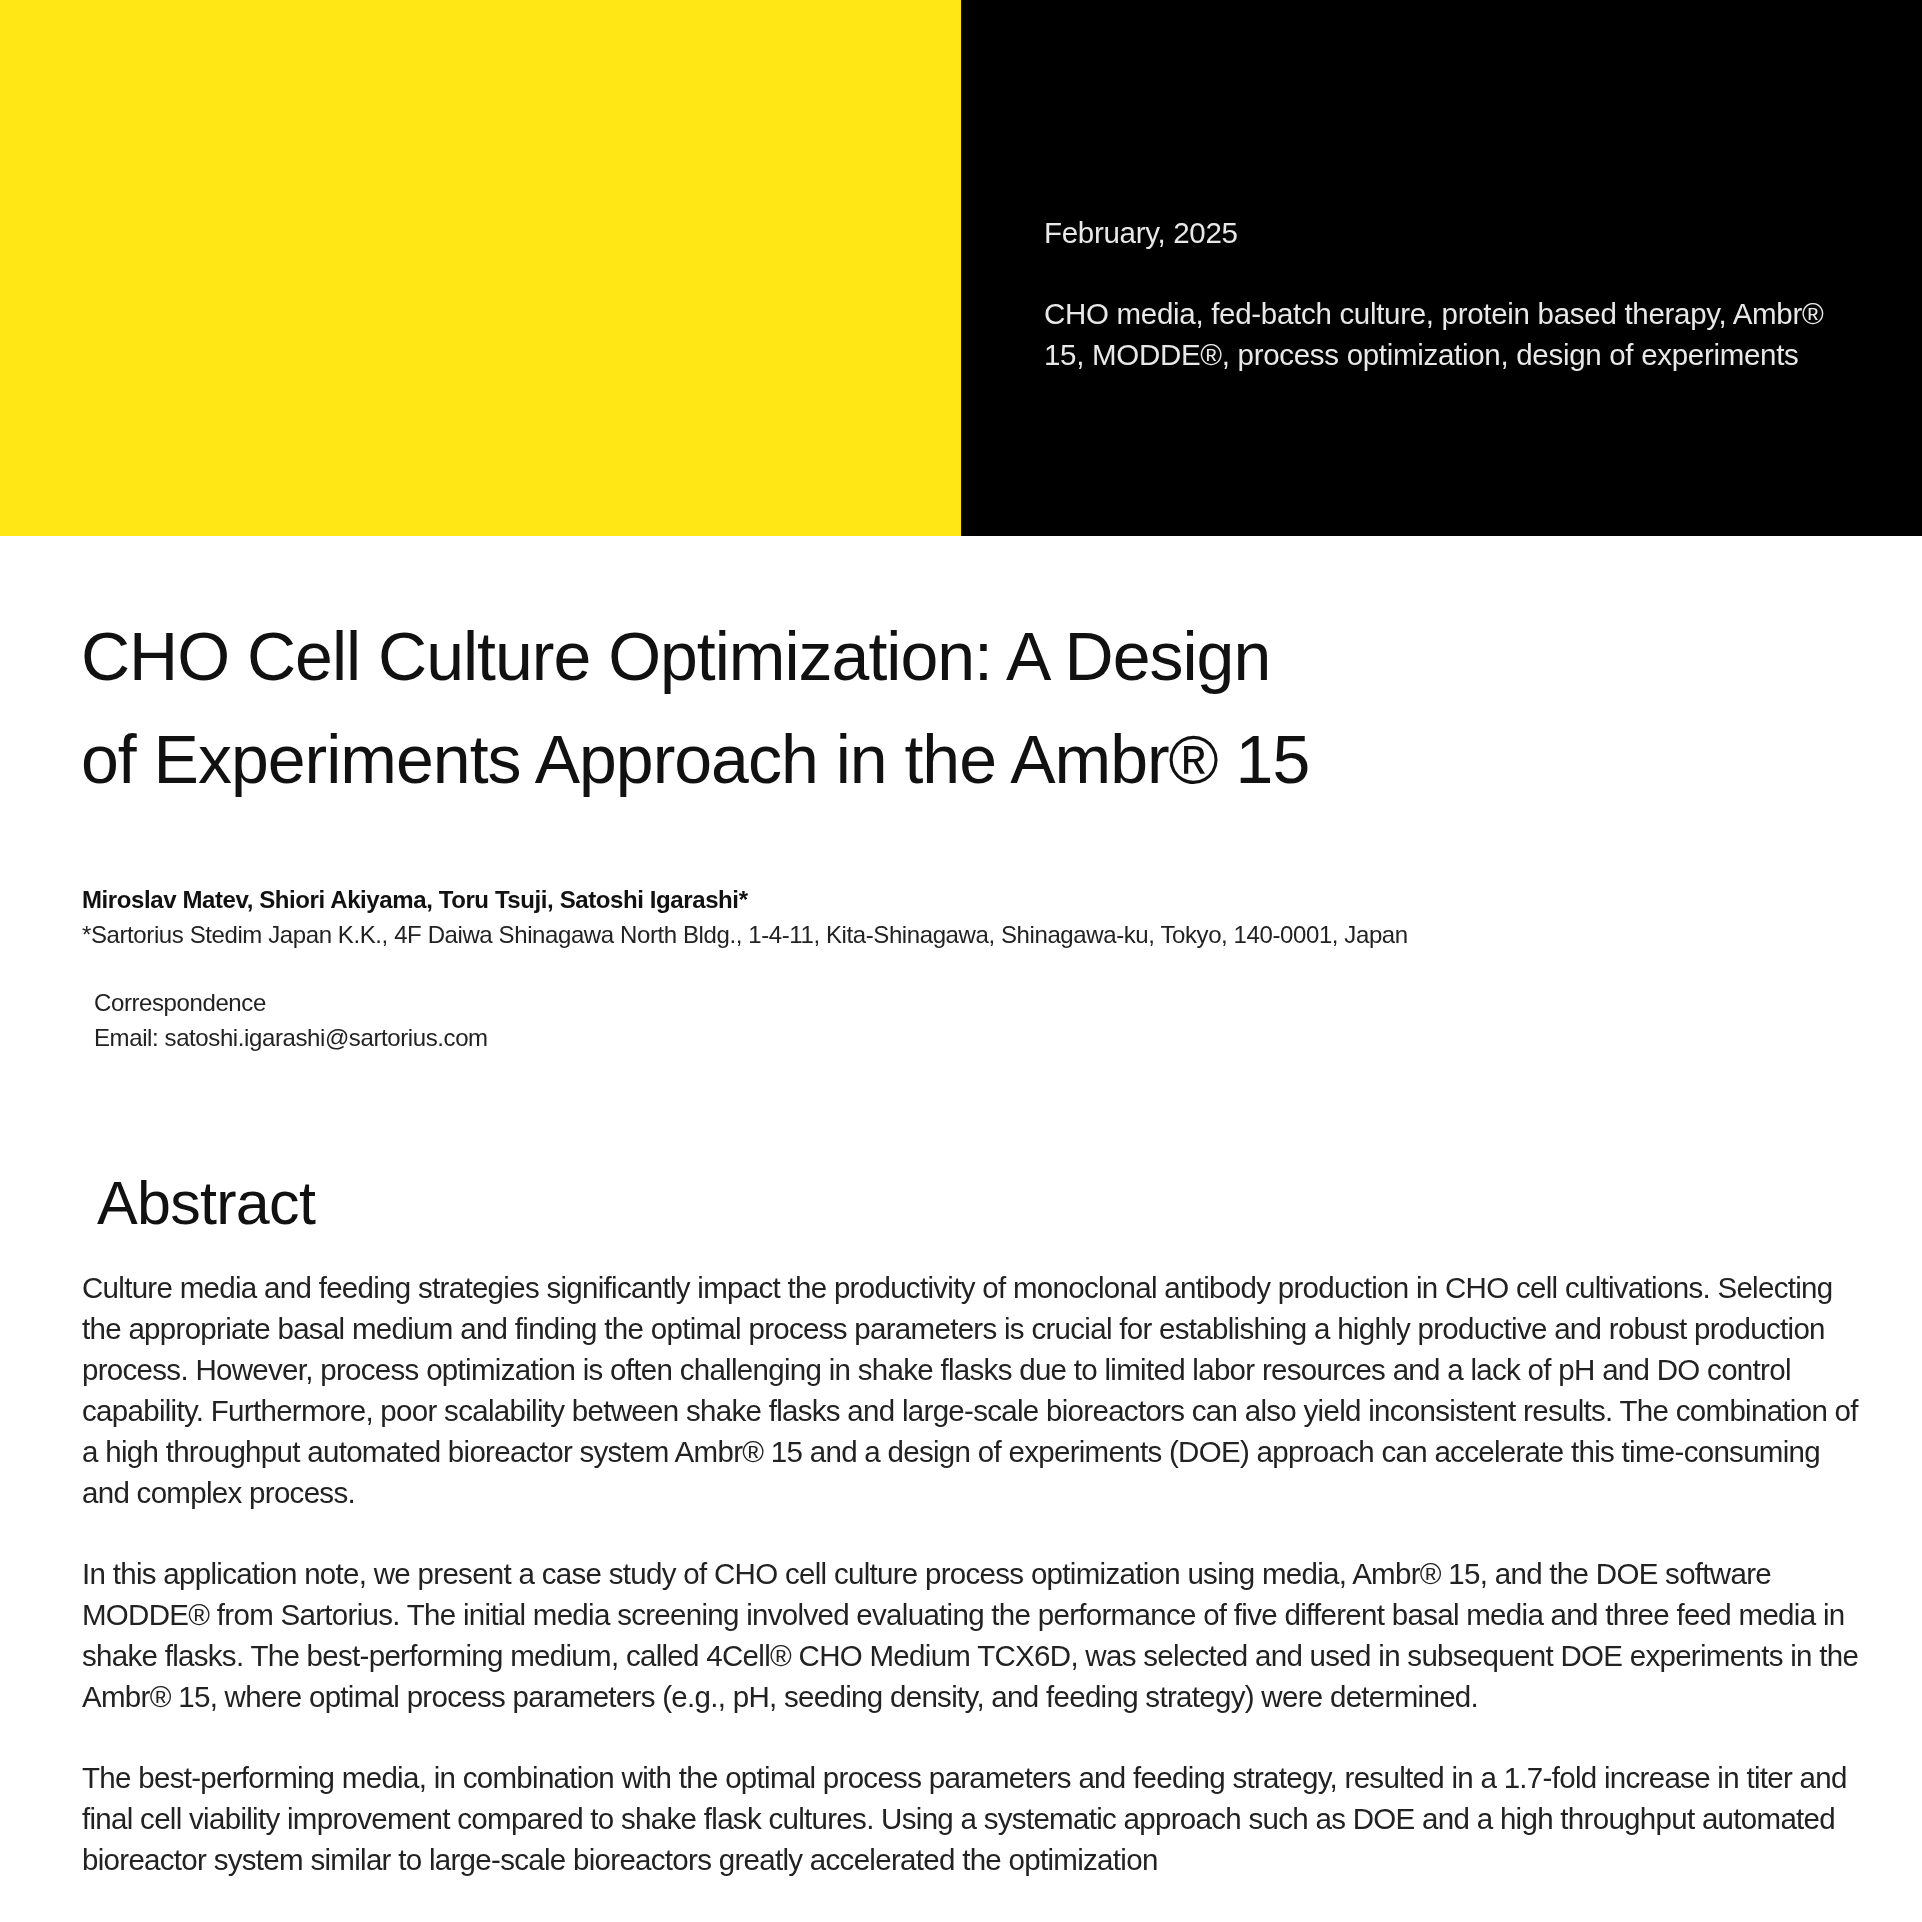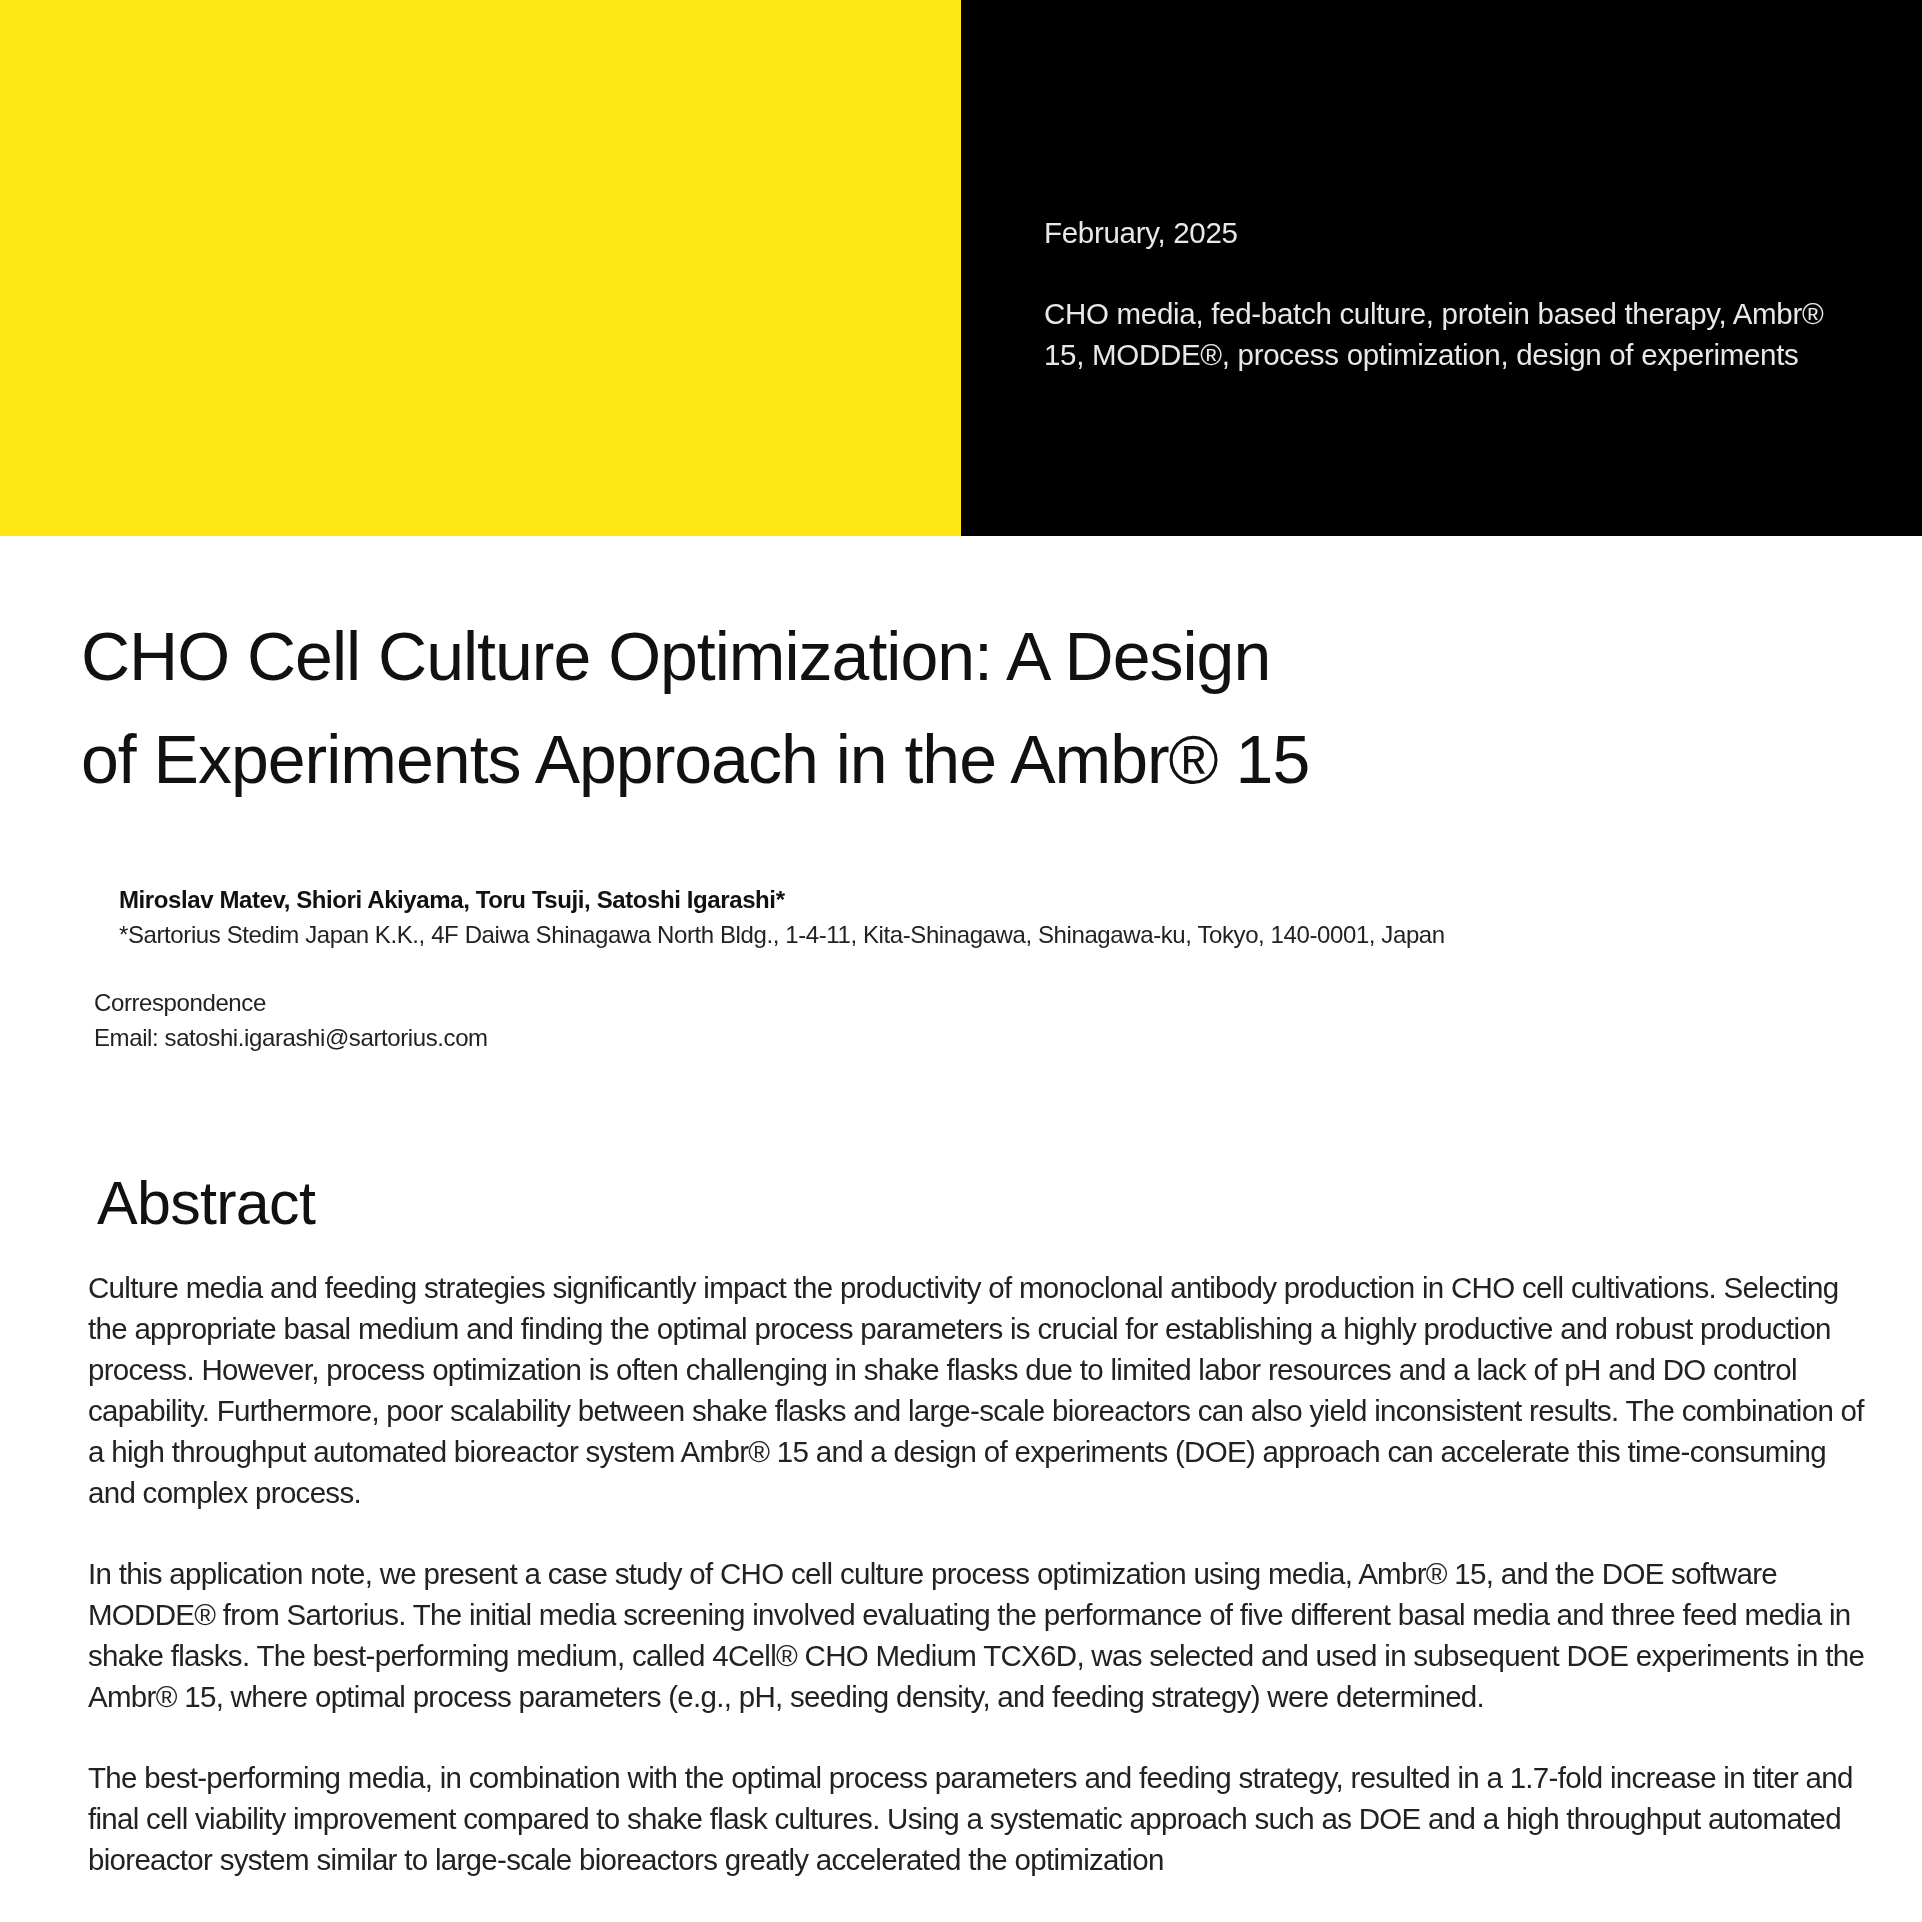--- a/index.html
+++ b/index.html
@@ -71,21 +71,20 @@
     }
 
     .authors {
       position: absolute;
       left: 82px;
       top: 882px;
       font-size: 24px;
       line-height: 35px;
       width: 1687px;
       letter-spacing: -0.4px;
-      margin-left: 37px;
     }
     .authors .names { display: block; font-weight: bold; color: #111; }
     .authors .affil { display: block; color: #222; }
 
     .corr {
       position: absolute;
       left: 82px;
       top: 985px;
       font-size: 24px;
       line-height: 35px;
@@ -101,21 +100,21 @@
       margin: 8px;
       font-weight: normal;
       font-size: 61px;
       line-height: 76px;
       color: #111;
       letter-spacing: -0.7px;
     }
 
     .abstract-body {
       position: absolute;
-      left: 88px;
+      left: 82px;
       top: 1267px;
       width: 1779px;
       font-size: 29.5px;
       line-height: 41px;
       color: #222;
       letter-spacing: -0.7px;
     }
     .abstract-body p {
       margin: 0 0 40px 0;
     }

